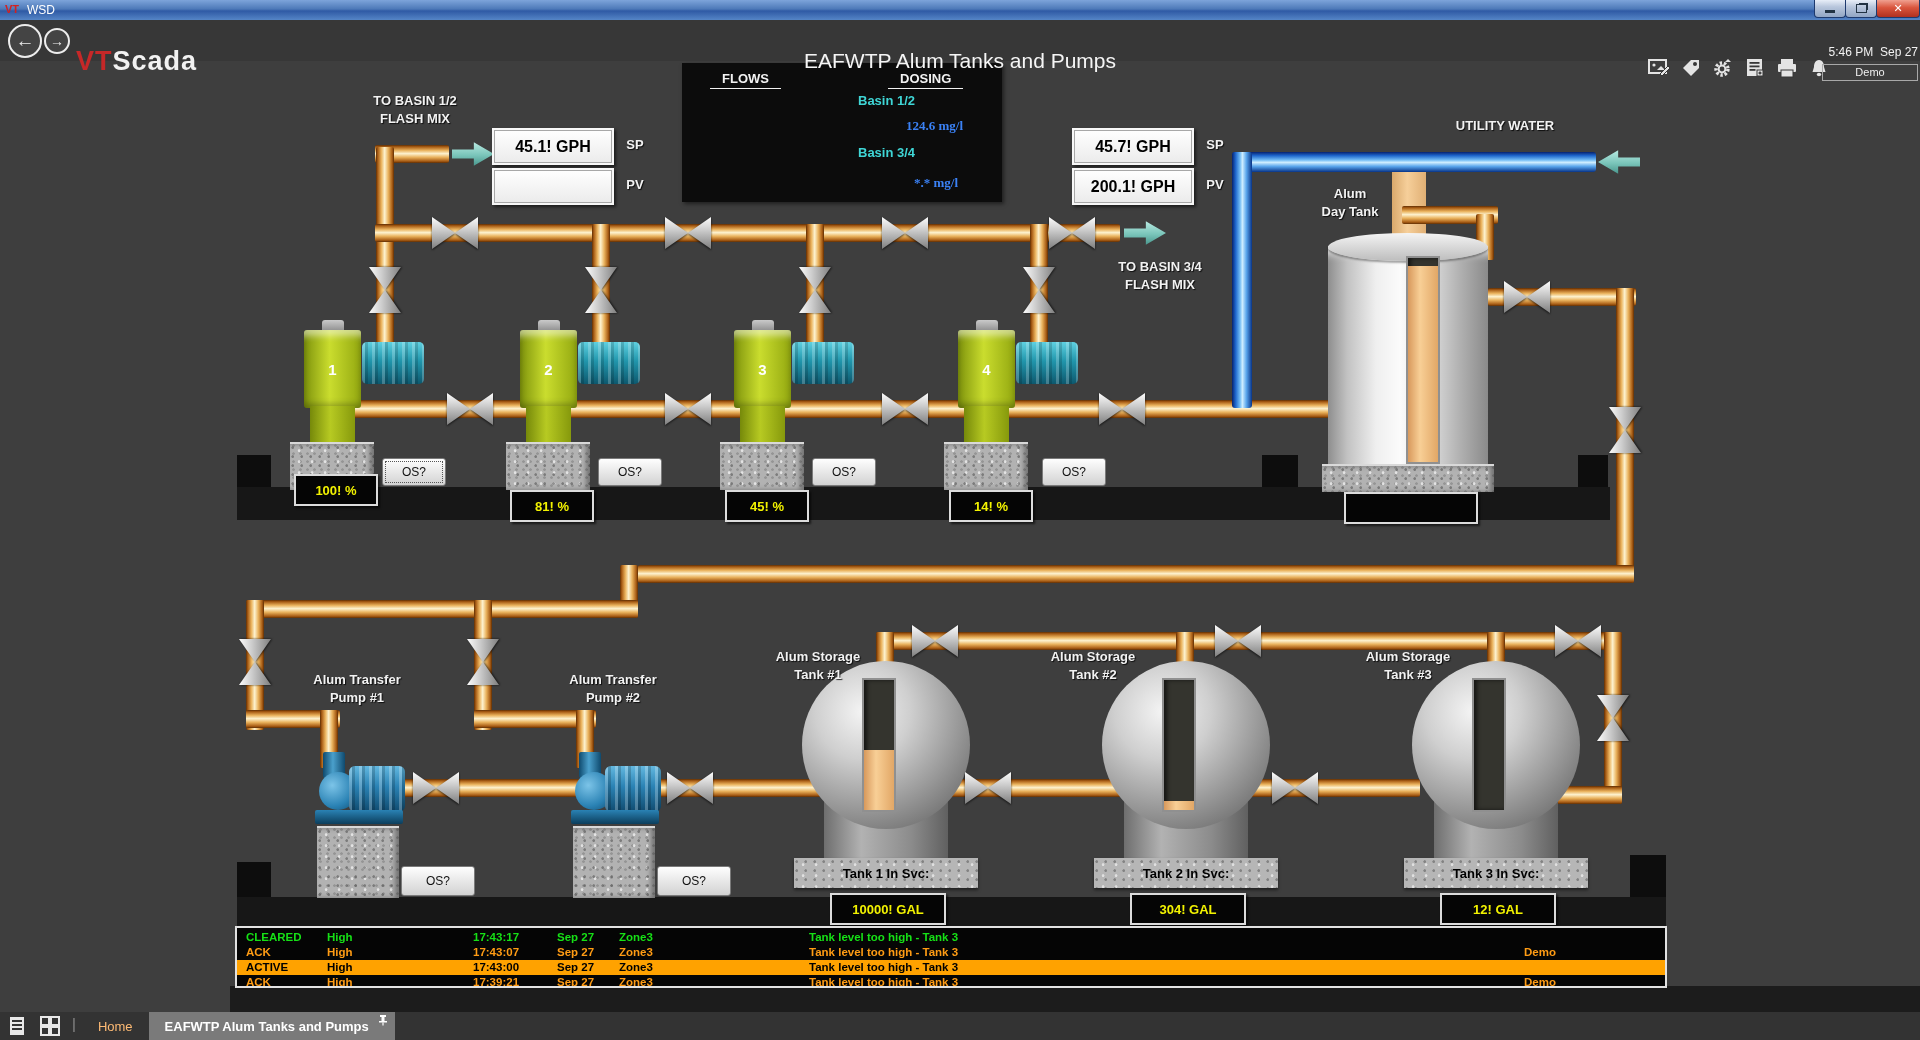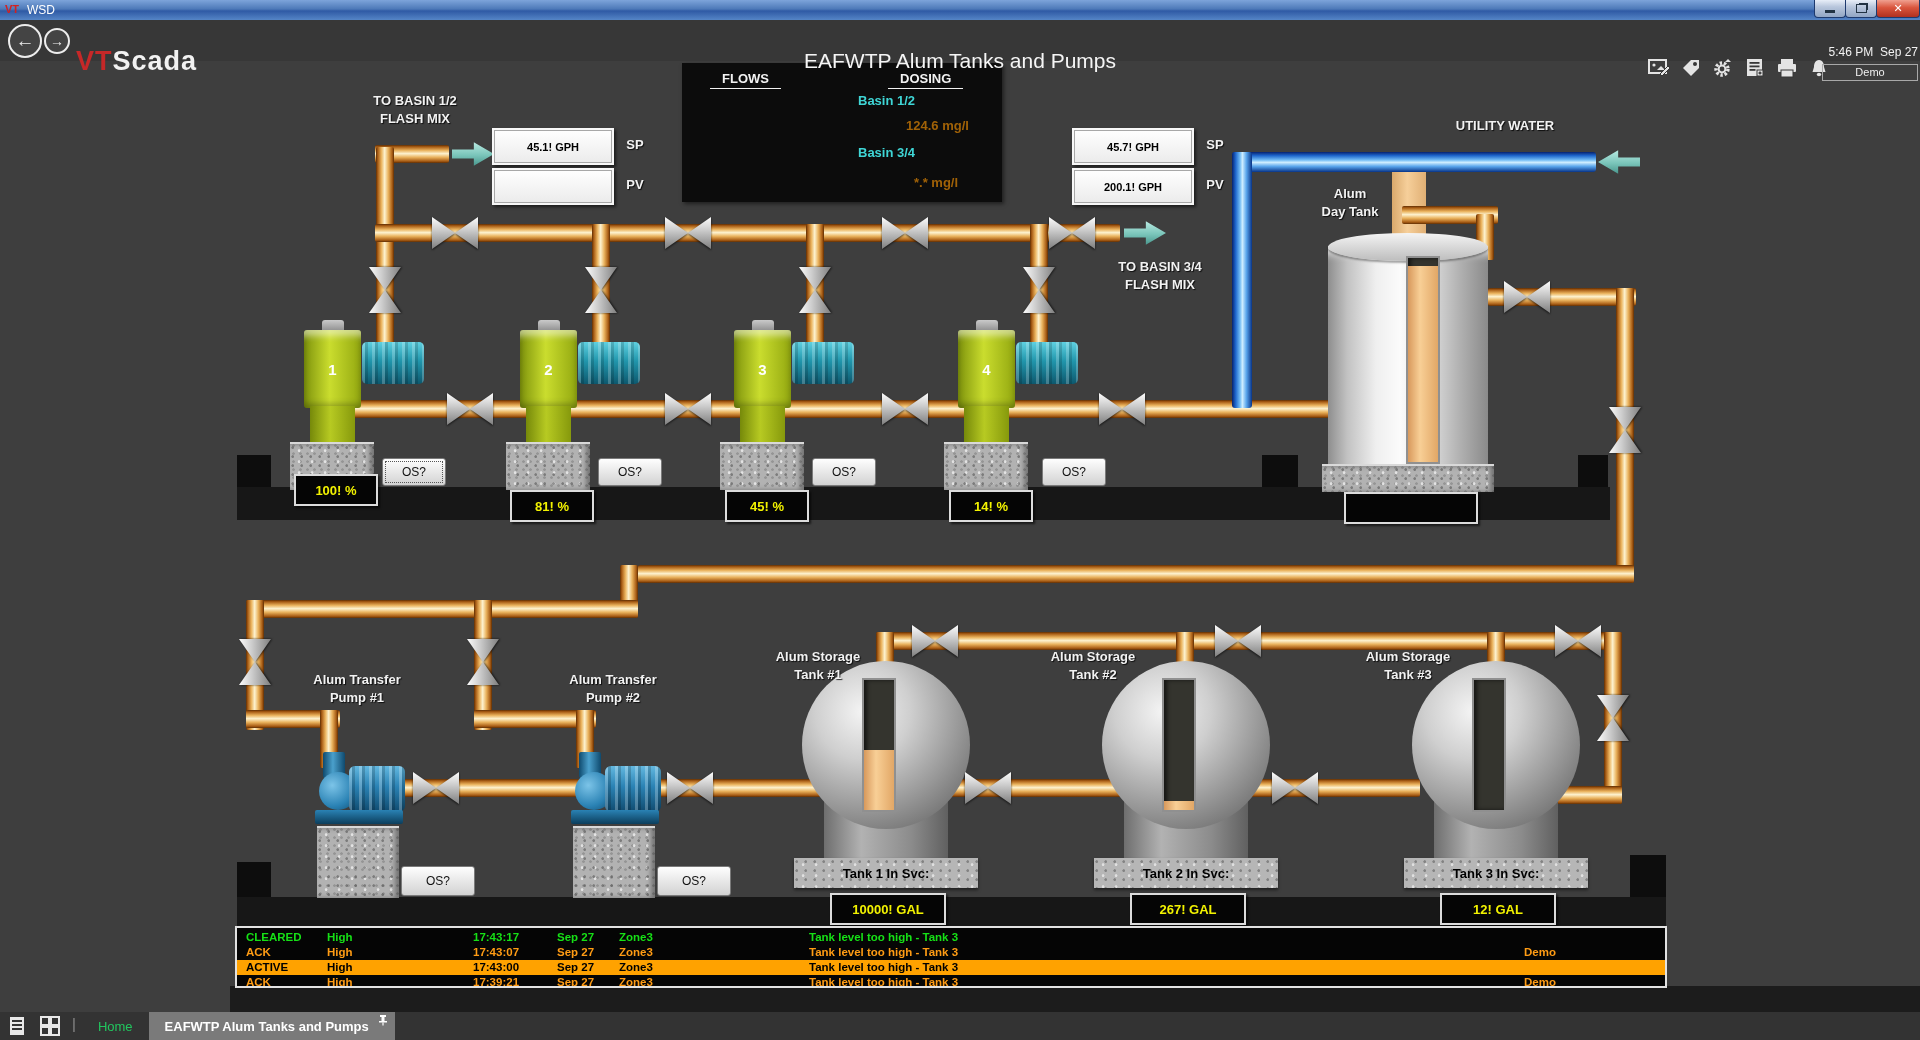--- a/index.html
+++ b/index.html
@@ -30,21 +30,21 @@
   .vh::after{right:0;clip-path:polygon(100% 0,0 50%,100% 100%);}
   .vv{position:absolute;width:32px;height:46px;z-index:3;filter:drop-shadow(1px 0 1px rgba(0,0,0,.7));}
   .vv::before,.vv::after{content:"";position:absolute;left:0;width:32px;height:23px;background:linear-gradient(90deg,#fcfcfc,#cdcdcd 40%,#7e7e7e);}
   .vv::before{top:0;clip-path:polygon(0 0,100% 0,50% 100%);}
   .vv::after{bottom:0;clip-path:polygon(50% 0,0 100%,100% 100%);}
   .ar{position:absolute;width:42px;height:28px;z-index:4;background:linear-gradient(180deg,#c2f0e8 0%,#79c4b9 55%,#3f8d84 100%);filter:drop-shadow(0 0 1px #09332d);}
   .ar.right{clip-path:polygon(0 34%,52% 34%,52% 8%,100% 50%,52% 92%,52% 66%,0 66%);}
   .ar.left{clip-path:polygon(100% 34%,48% 34%,48% 8%,0 50%,48% 92%,48% 66%,100% 66%);}
   
   .lbl{position:absolute;color:#f2f2f2;font-weight:bold;font-size:13px;text-align:center;z-index:6;text-shadow:1px 1px 1px rgba(0,0,0,.8);line-height:18px;}
-  .wbox{position:absolute;background:linear-gradient(180deg,#ffffff,#ebebeb);border:2px solid #f8f8f8;box-shadow:inset 0 0 0 1px #a8a8a8,2px 2px 3px rgba(0,0,0,.55);color:#000;font-weight:bold;font-size:11px;display:flex;align-items:center;justify-content:center;z-index:6;}
+  .wbox{position:absolute;background:linear-gradient(180deg,#ffffff,#ebebeb);border:2px solid #f8f8f8;box-shadow:inset 0 0 0 1px #a8a8a8,2px 2px 3px rgba(0,0,0,.55);color:#000;font-weight:bold;font-size:16px;display:flex;align-items:center;justify-content:center;z-index:6;}
   .ybox{position:absolute;background:#050505;border:2px solid #dcdcdc;color:#f2f200;font-weight:bold;font-size:13px;display:flex;align-items:center;justify-content:center;z-index:6;box-shadow:2px 2px 2px rgba(0,0,0,.6);}
   .osbtn{position:absolute;background:linear-gradient(180deg,#fefefe,#d2d2d2);border:1px solid #7a7a7a;border-radius:3px;color:#111;font-size:12px;display:flex;align-items:center;justify-content:center;z-index:6;}
   .osbtn.focused{outline:1px dotted #555;outline-offset:-4px;}
   .platform{position:absolute;background:#171717;z-index:0;}
   .blk{position:absolute;background:#0d0d0d;z-index:0;}
   .ped{position:absolute;background-color:#b2b2b2;background-image:radial-gradient(circle at 30% 40%,rgba(80,80,80,.55) 1px,transparent 1.7px),radial-gradient(circle at 70% 60%,rgba(235,235,235,.85) 1px,transparent 1.7px),radial-gradient(circle at 50% 20%,rgba(120,120,120,.5) 1px,transparent 1.6px);background-size:9px 9px,13px 11px,7px 8px;border-top:2px solid #d9d9d9;box-shadow:inset -4px 0 5px rgba(0,0,0,.35);z-index:2;}
   
   .mp-nub{position:absolute;width:22px;height:12px;border-radius:3px 3px 0 0;background:linear-gradient(180deg,#cacaca,#8a8a8a);z-index:2;}
   .mp-body{position:absolute;width:57px;height:78px;border-radius:3px;background:linear-gradient(90deg,#7e930c,#cadd2e 45%,#93a810);box-shadow:inset 0 14px 6px -8px rgba(255,255,255,.5),inset 0 -4px 6px rgba(0,0,0,.28);z-index:2;display:flex;align-items:center;justify-content:center;color:#fff;font-weight:bold;font-size:15px;}
   .mp-low{position:absolute;width:45px;height:38px;background:linear-gradient(90deg,#76890a,#b7ca22 45%,#86990c);z-index:2;}
@@ -63,33 +63,33 @@
   .gauge{position:absolute;width:30px;background:#34342e;border:2px solid #909090;z-index:3;overflow:hidden;box-shadow:inset 3px 0 4px rgba(0,0,0,.6);}
   .gauge .fill{position:absolute;left:0;right:0;bottom:0;height:var(--lvl,0%);background:linear-gradient(90deg,#d8995c,#f8cf96 40%,#e2a766);}
   
   .cyl{position:absolute;width:160px;height:222px;z-index:2;background:linear-gradient(90deg,#8e8e8e 0%,#c2c2c2 12%,#efefef 30%,#fbfbfb 45%,#e2e2e2 62%,#b2b2b2 82%,#8a8a8a 100%);box-shadow:inset 0 18px 8px -10px rgba(255,255,255,.8);}
   .cyl::before{content:"";position:absolute;left:0;top:-13px;width:100%;height:28px;border-radius:50%;background:linear-gradient(180deg,#f4f4f4,#bdbdbd);box-shadow:0 2px 2px rgba(0,0,0,.35);}
   .filler{position:absolute;background:linear-gradient(90deg,#d9a96c,#f6cf9a 45%,#e0af74);z-index:1;}
   
   #flows-panel{left:682px;top:63px;width:320px;height:139px;background:#0c0c0c;z-index:5;box-shadow:2px 2px 4px rgba(0,0,0,.5);}
   .fp-h{position:absolute;color:#f2f2f2;font-weight:bold;font-size:13px;border-bottom:1px solid #f2f2f2;padding:0 12px 2px 12px;}
   .fp-cy{position:absolute;color:#3fd6d6;font-weight:bold;font-size:13px;margin-left:36px;}
-  .fp-yl{position:absolute;color:#a16207;font-weight:bold;font-size:13px;}
+  .fp-yl{position:absolute;color:#3b82f6;font-weight:bold;font-size:13px;font-family:Liberation Serif, serif;}
   
   #alarm-backing{left:230px;top:986px;width:1690px;height:26px;background:#1c1c1c;z-index:0;}
   #alarm-panel{left:235px;top:926px;width:1428px;height:58px;background:#050505;border:2px solid #e2e2e2;z-index:7;overflow:hidden;}
   .arow{position:absolute;left:0;width:100%;height:15px;font-weight:bold;font-size:11.5px;line-height:15px;}
   .arow span{position:absolute;white-space:nowrap;}
   .c1{left:9px;} .c2{left:90px;} .c3{left:236px;} .c4{left:320px;} .c5{left:382px;} .c6{left:572px;} .c7{left:1287px;}
   .r-cleared{color:#16e016;} .r-ack{color:#ff9c14;} .r-active{background:#ffa200;color:#000;}
   
   #taskbar{left:0;top:1012px;width:1920px;height:28px;background:#333;z-index:20;display:flex;align-items:stretch;}
   .tbico{width:20px;height:20px;margin:4px 4px 0 8px;}
   #tb-sep{color:#8a8a8a;margin:3px 6px 0 8px;font-size:15px;}
-  .tab{display:flex;align-items:center;padding:0 16px;color:#22c55e;font-size:13px;}
+  .tab{display:flex;align-items:center;padding:0 16px;color:#fdba74;font-size:13px;}
   .tab.active{background:#7a7a7a;color:#fff;font-weight:bold;position:relative;padding-right:26px;}
 </style>
 </head>
 <body>
 
 <div class="abs" id="titlebar">
   <span class="abs" id="vt-app-icon">VT</span>
   <span class="abs" id="win-title">WSD</span>
   <div class="abs winbtn" style="left:1814px;">
       <div style="width:10px;height:3px;background:#234;margin-top:6px;"></div>
@@ -338,21 +338,21 @@
 <div class="abs lbl" style="left:993px;top:648px;width:200px;">
   <div>Alum Storage</div>
     <div>Tank #2</div>
 </div>
 <div class="support" style="left:1124px;top:782px;"></div>
 <div class="sphere" style="left:1102px;top:661px;"></div>
 <div class="gauge" style="left:1162px;top:678px;height:130px;">
     <div class="fill" style="--lvl: 7%;"></div>
   </div>
 <div class="cap" style="left:1094px;top:858px;">Tank 2 In Svc:</div>
-<div class="ybox" style="left:1130px;top:893px;width:112px;height:28px;">267! GAL</div>
+<div class="ybox" style="left:1130px;top:893px;width:112px;height:28px;">304! GAL</div>
 
 <div class="abs lbl" style="left:1308px;top:648px;width:200px;">
   <div>Alum Storage</div>
     <div>Tank #3</div>
 </div>
 <div class="support" style="left:1434px;top:782px;"></div>
 <div class="sphere" style="left:1412px;top:661px;"></div>
 <div class="gauge" style="left:1472px;top:678px;height:130px;">
     <div class="fill" style="--lvl: 0%;"></div>
   </div>

